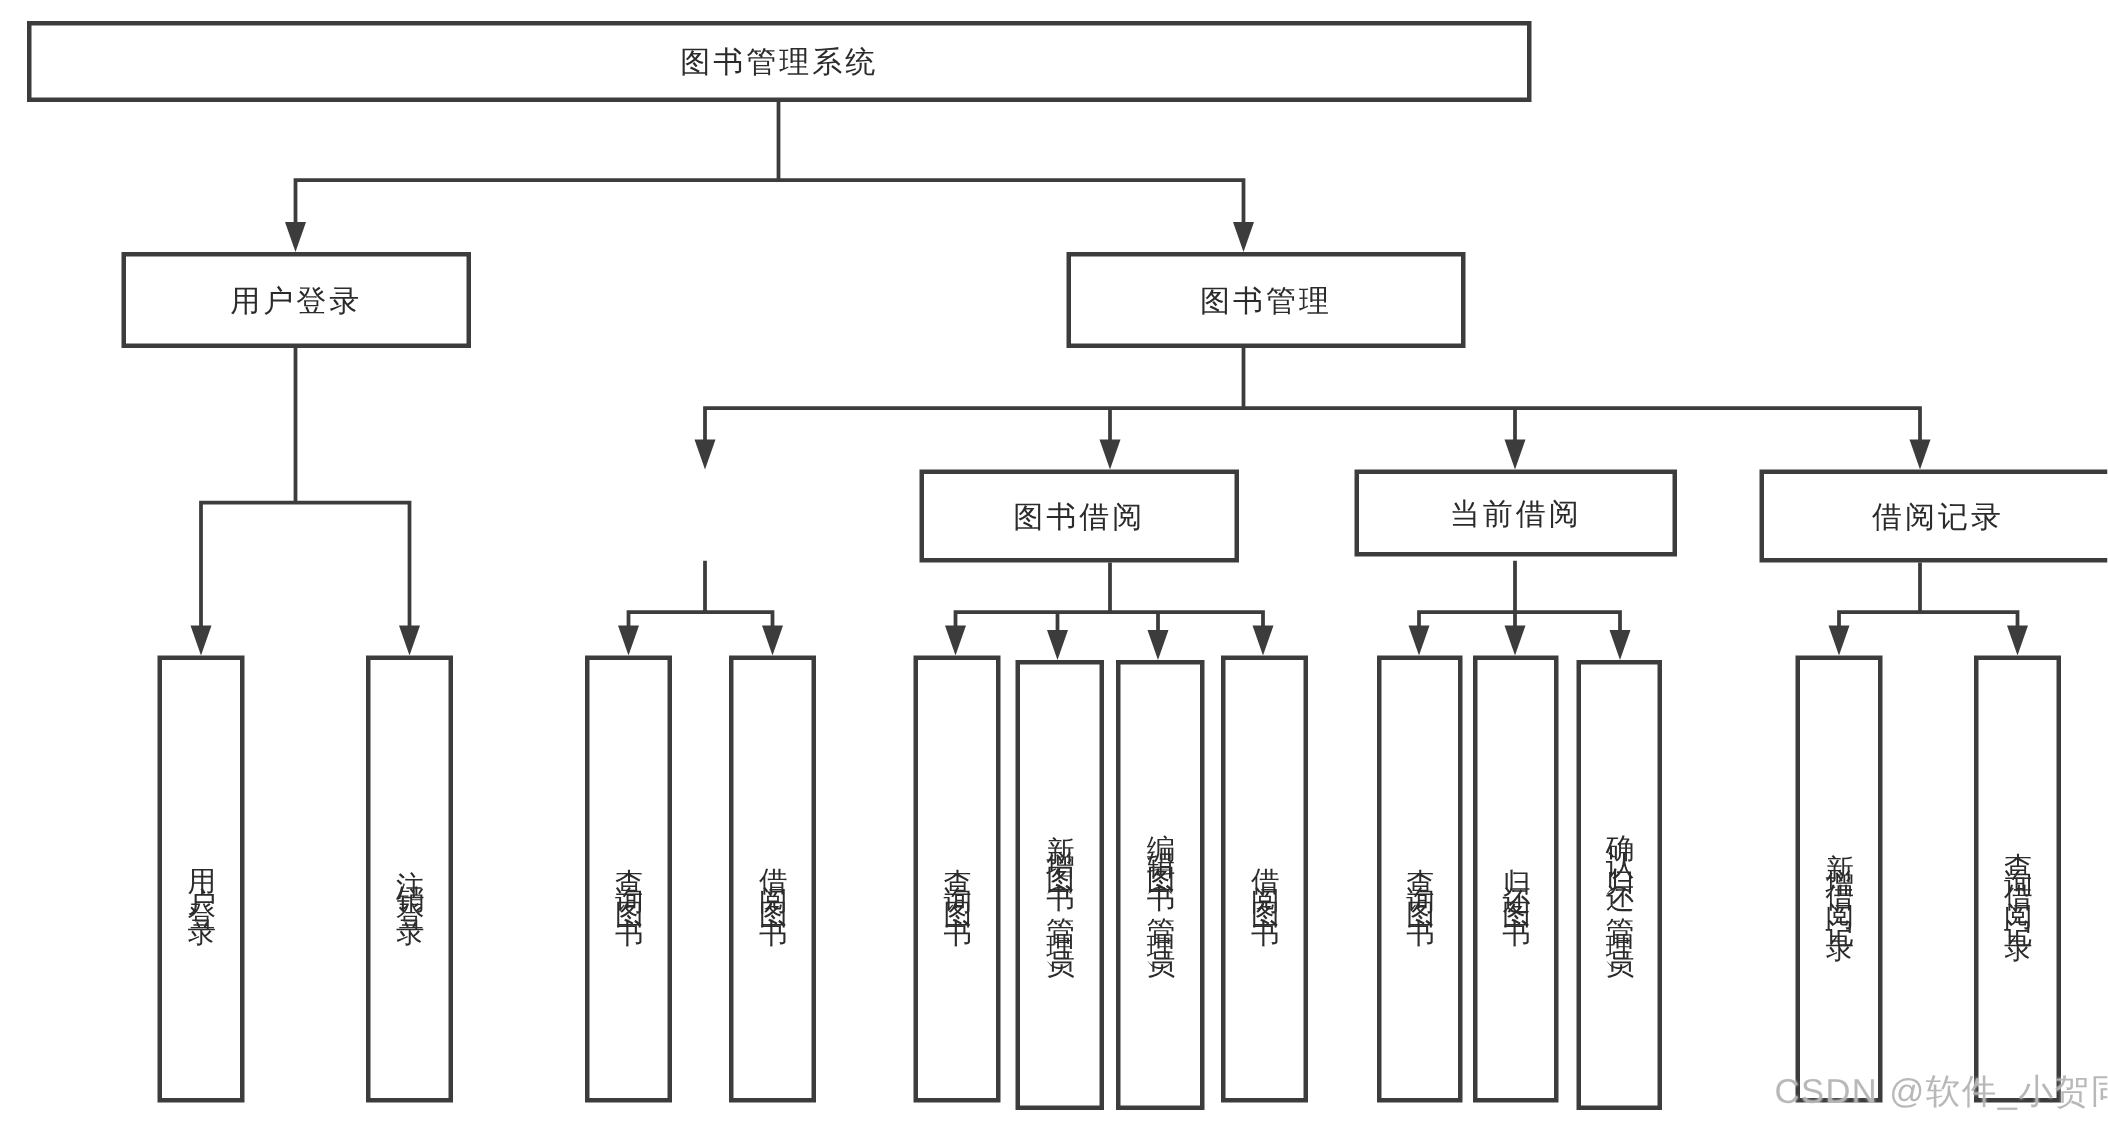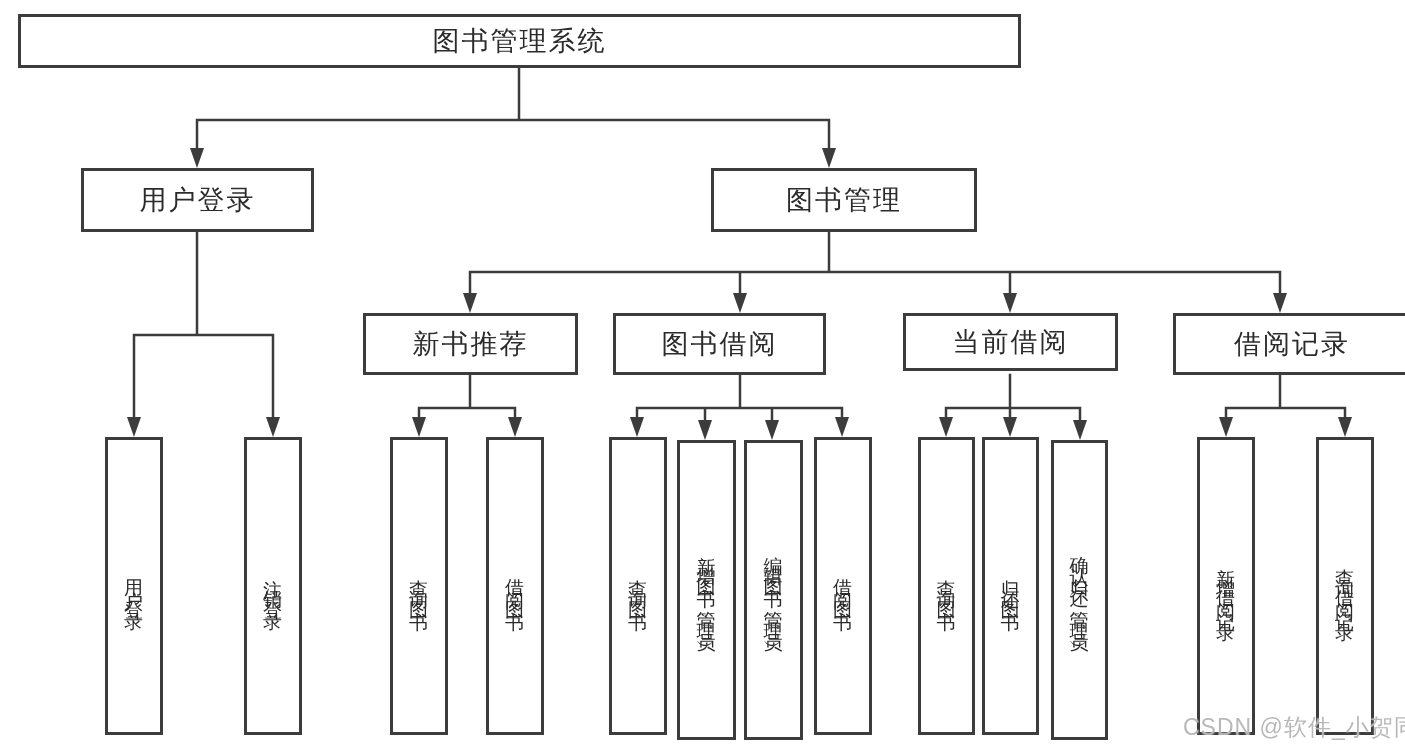--- a/index.html
+++ b/index.html
@@ -6,21 +6,21 @@
   .stage{
     position:relative;width:1405px;height:747px;background:#ffffff;overflow:hidden;
     font-family:"Liberation Sans","DejaVu Sans",sans-serif;
   }
   .wires{position:absolute;left:0;top:0;z-index:1;}
   .node{
     position:absolute;box-sizing:border-box;background:#ffffff;
     border:3px solid #3c3c3c;display:flex;align-items:center;justify-content:center;
     color:#2b2b2b;z-index:2;
   }
-  .node .lbl{font-size:27px;letter-spacing:2px;white-space:nowrap;}
+  .node .lbl{font-size:20px;letter-spacing:2px;white-space:nowrap;}
   .leaf .lbl{
     writing-mode:vertical-rl;text-orientation:mixed;
     font-size:19px;line-height:1;letter-spacing:11px;white-space:nowrap;
   }
   .watermark{
     position:absolute;z-index:6;font-size:23px;letter-spacing:1px;
     color:rgba(178,178,178,0.92);text-shadow:0 0 2px rgba(255,255,255,0.9);
     white-space:nowrap;
   }
 </style>
@@ -73,23 +73,20 @@
     <span class="lbl">图书管理系统</span>
   </div>
 
   <div class="node" style="left:81px;top:168px;width:233px;height:64px">
     <span class="lbl">用户登录</span>
   </div>
   <div class="node" style="left:711px;top:168px;width:266px;height:64px">
     <span class="lbl">图书管理</span>
   </div>
 
-  <div class="node" style="left:363px;top:313px;width:215px;height:62px">
-    <span class="lbl">新书推荐</span>
-  </div>
   <div class="node" style="left:613px;top:313px;width:213px;height:62px">
     <span class="lbl">图书借阅</span>
   </div>
   <div class="node" style="left:903px;top:313px;width:215px;height:58px">
     <span class="lbl">当前借阅</span>
   </div>
   <div class="node" style="left:1173px;top:313px;width:238px;height:62px">
     <span class="lbl">借阅记录</span>
   </div>
 

